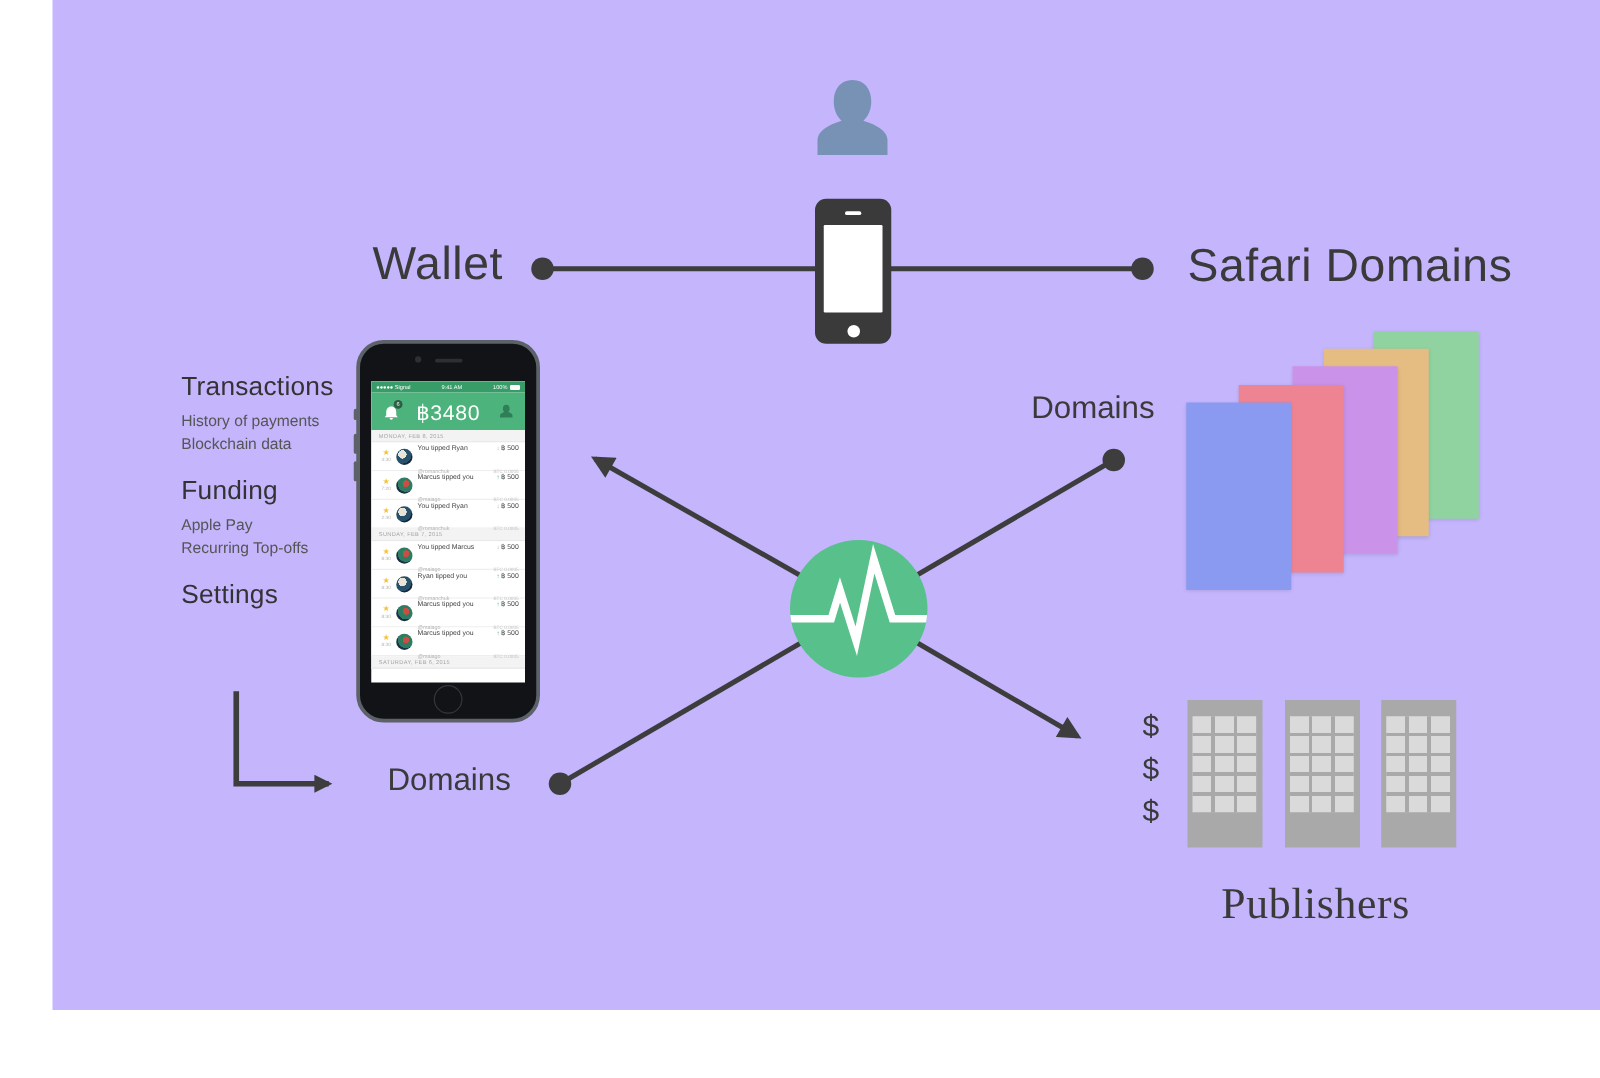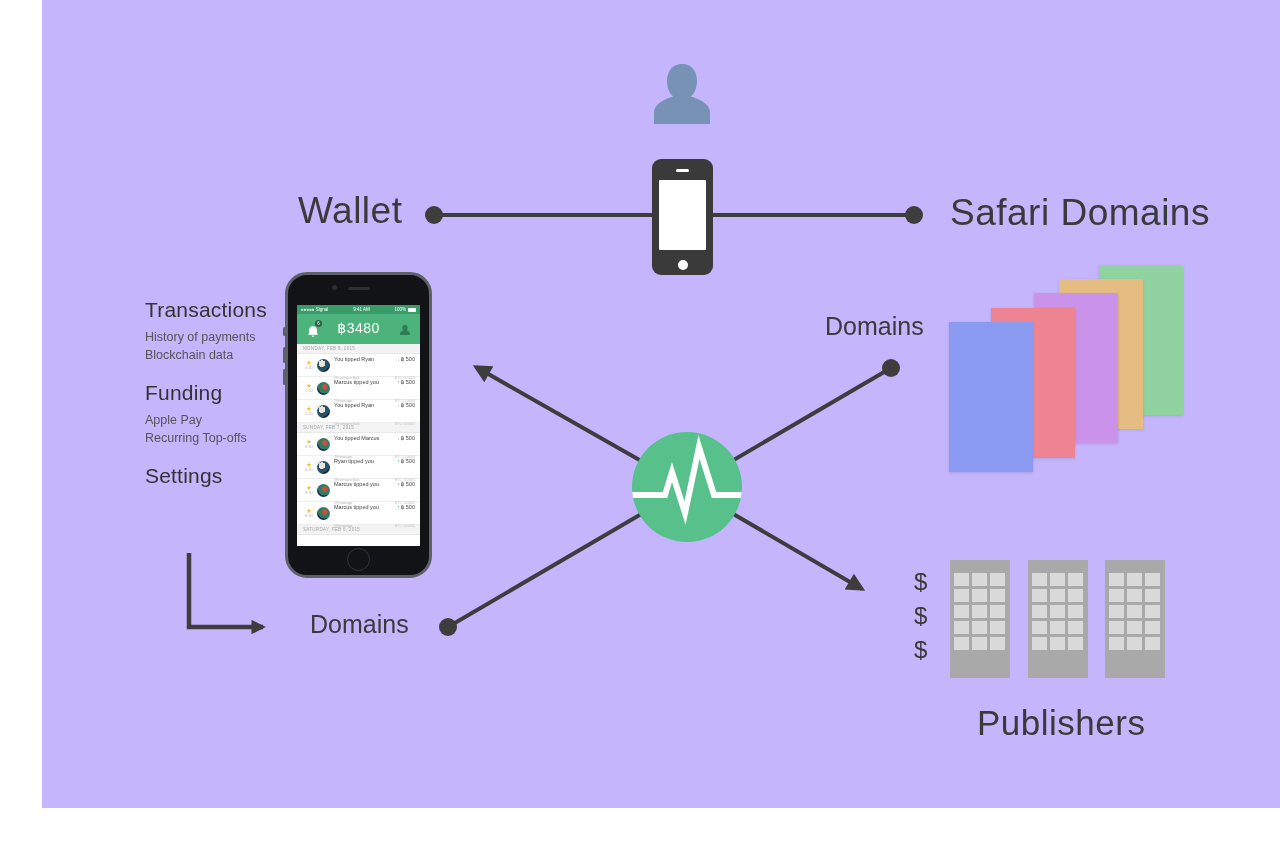--- a/index.html
+++ b/index.html
@@ -37,21 +37,21 @@
   .iphone .btn.b1 { top:52px; height:9px; }
   .iphone .btn.b2 { top:72px; height:16px; }
   .iphone .btn.b3 { top:94px; height:16px; }
 
   .screen { position:absolute; left:9px; top:30px; width:123px; height:241px; background:#fff; overflow:hidden; }
 
   .statusbar { display:flex; justify-content:space-between; align-items:center; height:9px; padding:0 4px; background:#389c68; color:#fff; font-size:4.5px; }
   .statusbar .batt { display:inline-block; width:8px; height:4px; background:#fff; border-radius:1px; margin-left:2px; vertical-align:middle; }
 
   .appheader { position:relative; height:30px; background:#4cb37c; color:#fff; }
-  .appheader .balance { position:absolute; left:0; right:0; top:6px; text-align:center; font-size:14px; font-weight:300; letter-spacing:.5px; }
+  .appheader .balance { position:absolute; left:0; right:0; top:6px; text-align:center; font-size:17px; font-weight:300; letter-spacing:.5px; }
   .appheader .bell { position:absolute; left:10px; top:9px; width:12px; height:12px; }
   .appheader .bell .badge { position:absolute; right:-3px; top:-3px; width:7px; height:7px; border-radius:50%; background:#2e5e45; color:#fff; font-size:4.5px; line-height:7px; text-align:center; }
   .appheader .usr { position:absolute; right:9px; top:8px; }
 
   .sec-head { height:10px; line-height:10px; background:#f3f3f3; border-bottom:.5px solid #e8e8e8; color:#a5a5a5; font-size:4.5px; letter-spacing:.3px; padding-left:6px; }
 
   .txrow { display:flex; align-items:center; height:23px; padding:0 5px; background:#fff; border-bottom:.5px solid #eee; }
   .txrow .starcol { width:14px; text-align:center; }
   .txrow .star { display:block; color:#f4c33e; font-size:6.5px; line-height:7px; }
   .txrow .time { display:block; color:#b3b3b3; font-size:3.8px; line-height:5px; }
@@ -274,15 +274,15 @@
   <div class="building" style="left:908px;">
       <div class="windows"></div>
     </div>
   <div class="building" style="left:986px;">
       <div class="windows"></div>
     </div>
   <div class="building" style="left:1063px;">
       <div class="windows"></div>
     </div>
 
-  <div class="big-label" style="left:935px; top:703px; font-size:35px;">Publishers</div>
+  <div class="big-label" style="left:935px; top:703px; font-size:35px;font-family:Liberation Serif, serif;">Publishers</div>
 
 </div>
 
 </body></html>

